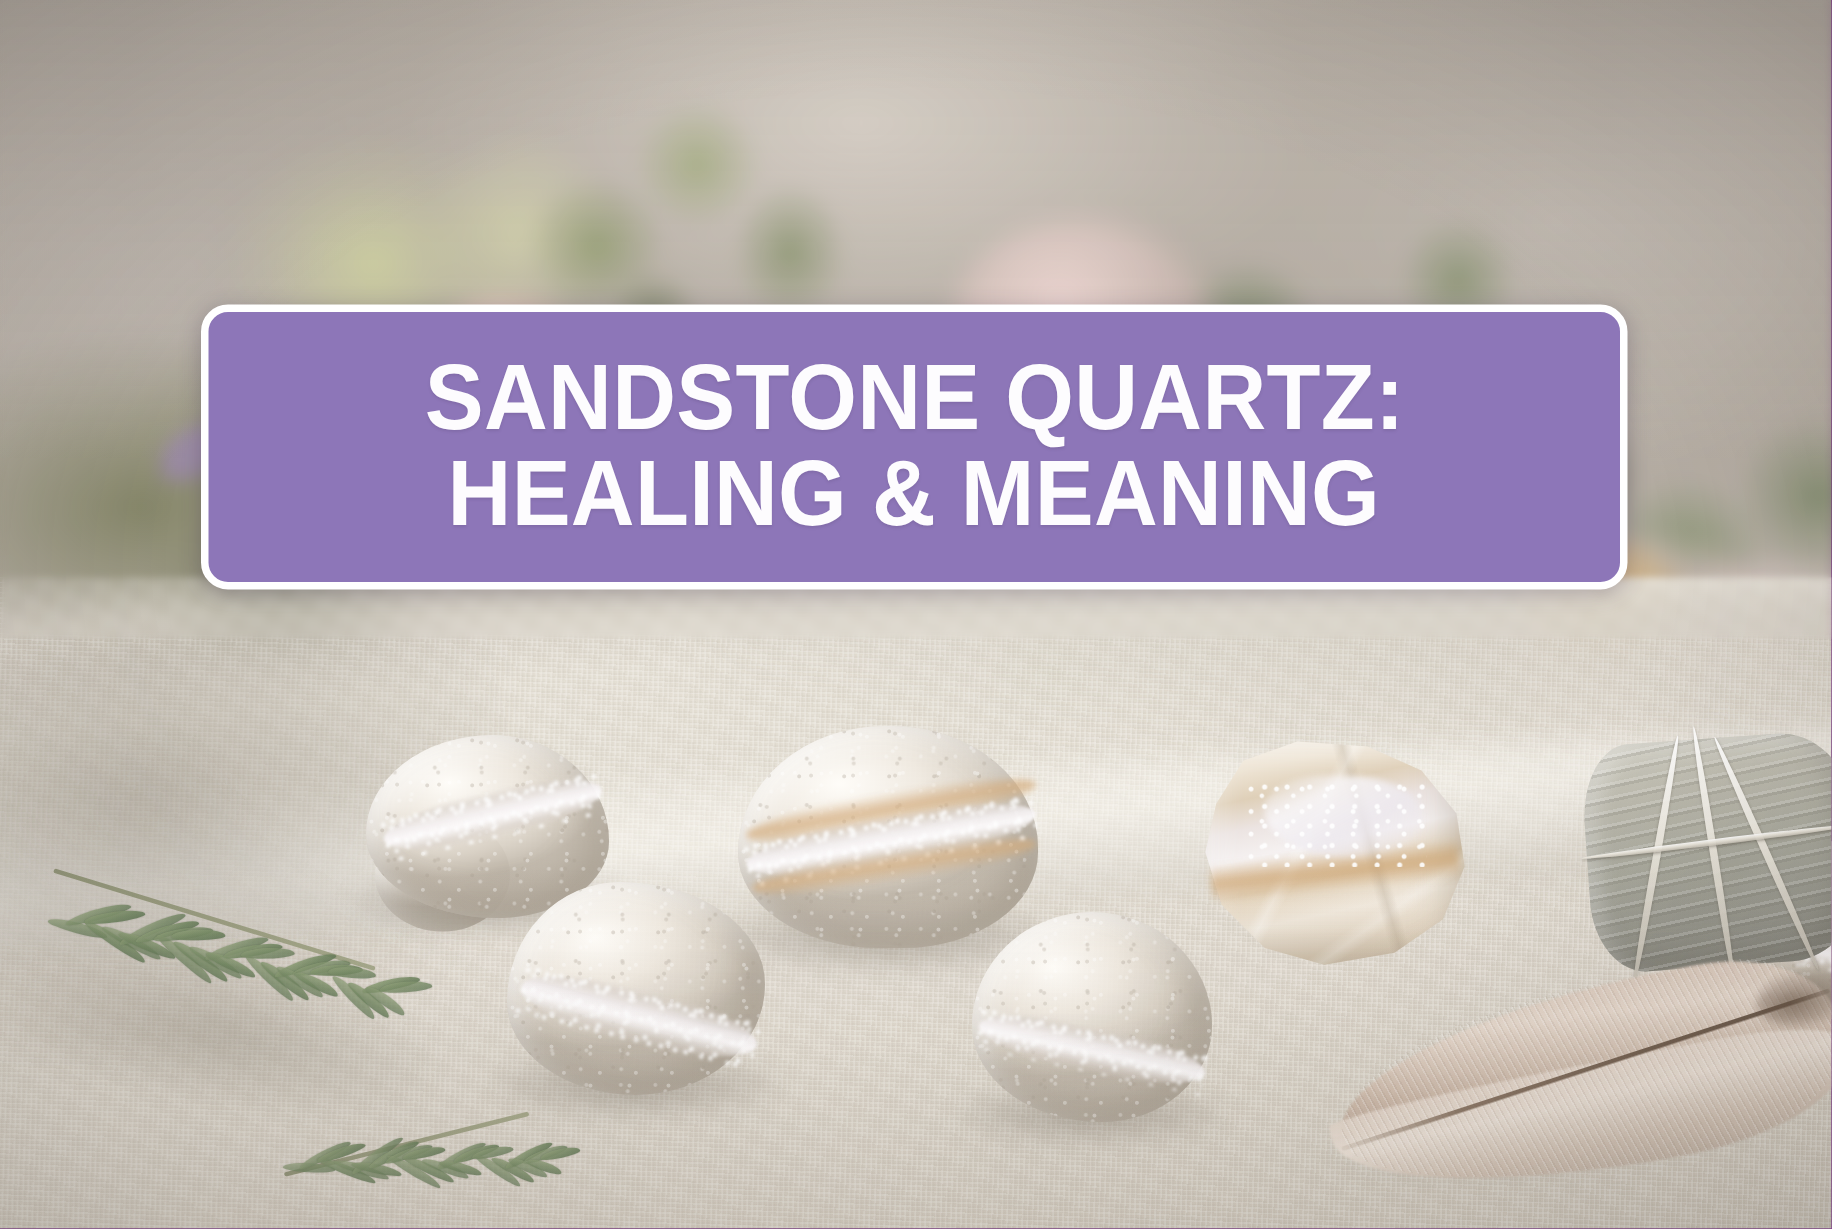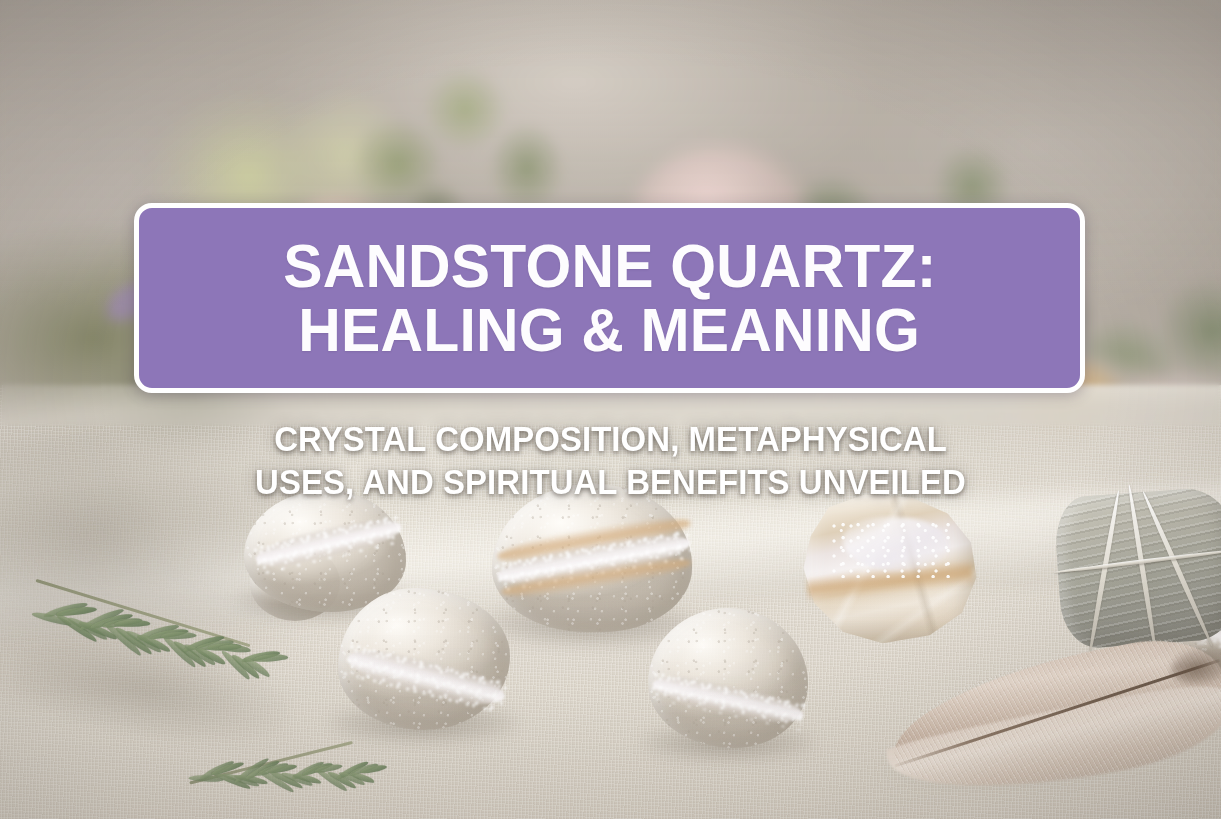--- a/index.html
+++ b/index.html
@@ -719,19 +719,15 @@
     <div class="focus-blur-top"></div>
     <div class="warm-grade"></div>
     <div class="vignette"></div>
   </div>
 
   <div class="title-banner">
     <span class="title-line">SANDSTONE QUARTZ:</span>
     <span class="title-line">HEALING &amp; MEANING</span>
   </div>
 
-  <div class="subtitle">
-    <span class="subtitle-line">CRYSTAL COMPOSITION, METAPHYSICAL</span>
-    <span class="subtitle-line">USES, AND SPIRITUAL BENEFITS UNVEILED</span>
-  </div>
 
 
 </div>
 
 </body></html>

